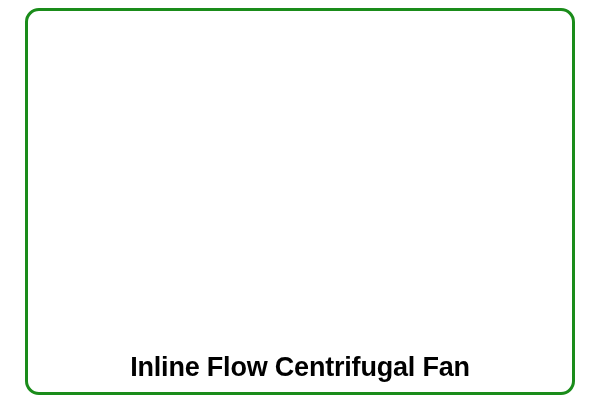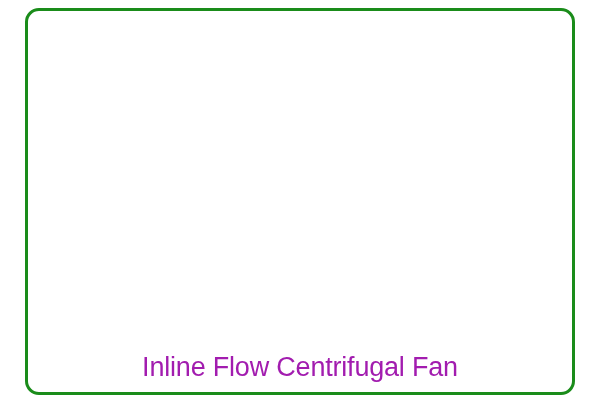--- a/index.html
+++ b/index.html
@@ -34,24 +34,24 @@
   #diagram-svg {
     display: block;
   }
   #caption {
     position: absolute;
     left: 25px;
     top: 352px;
     width: 550px;
     text-align: center;
     font-family: "Liberation Sans", sans-serif;
-    font-weight: normal;
+    font-weight: bold;
     font-size: 27px;
     letter-spacing: -0.2px;
-    color: #a21caf;
+    color: #000000;
     white-space: nowrap;
   }
 </style>
 </head>
 <body>
 
 <div id="diagram-area">
   <svg id="diagram-svg" width="600" height="409" viewBox="0 0 600 409">
 
     <g>

